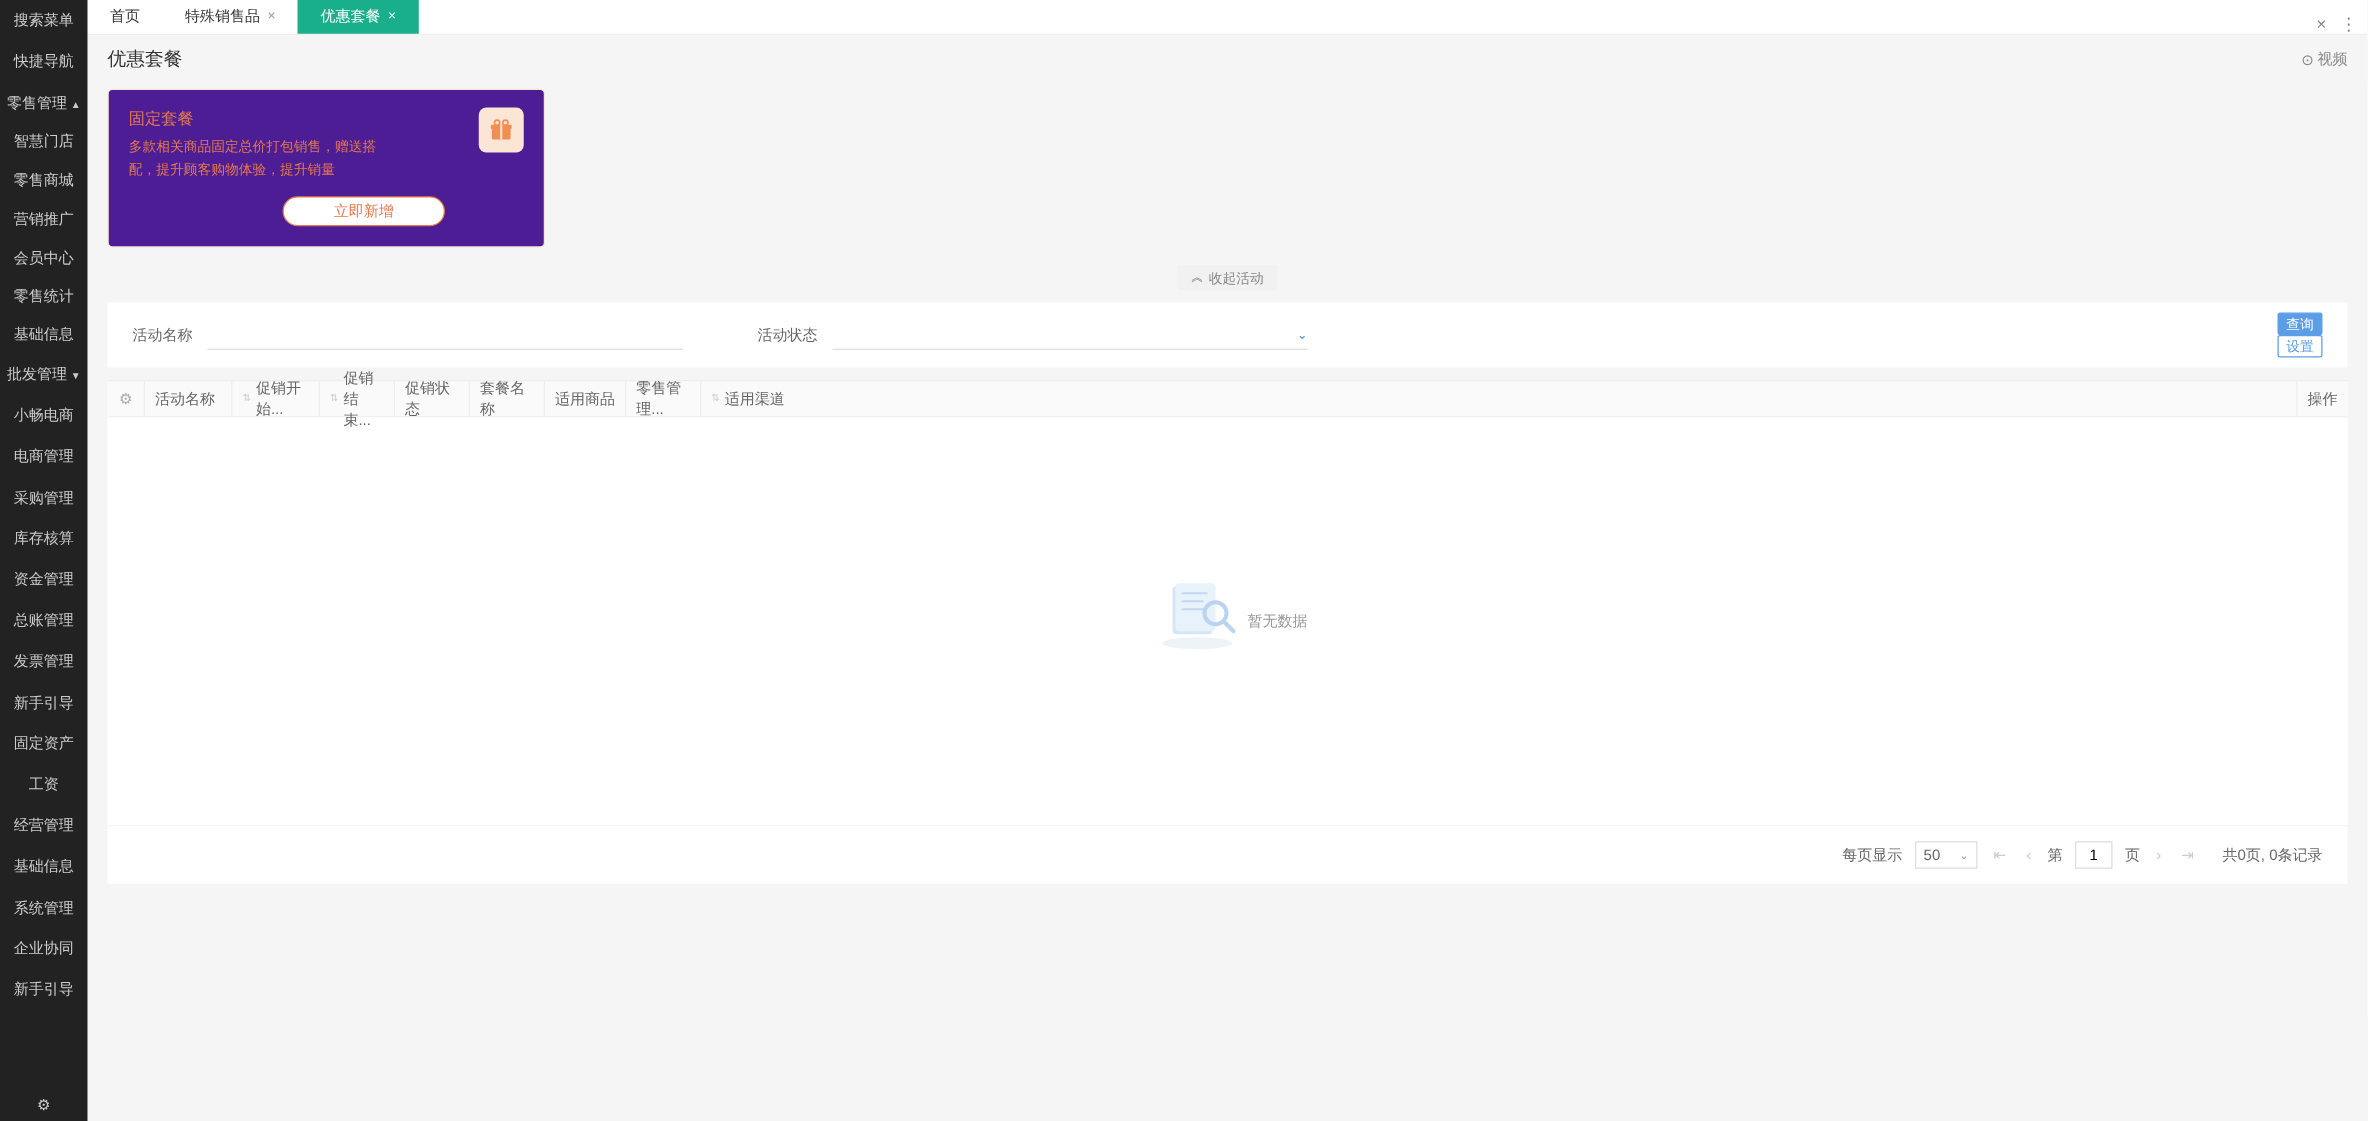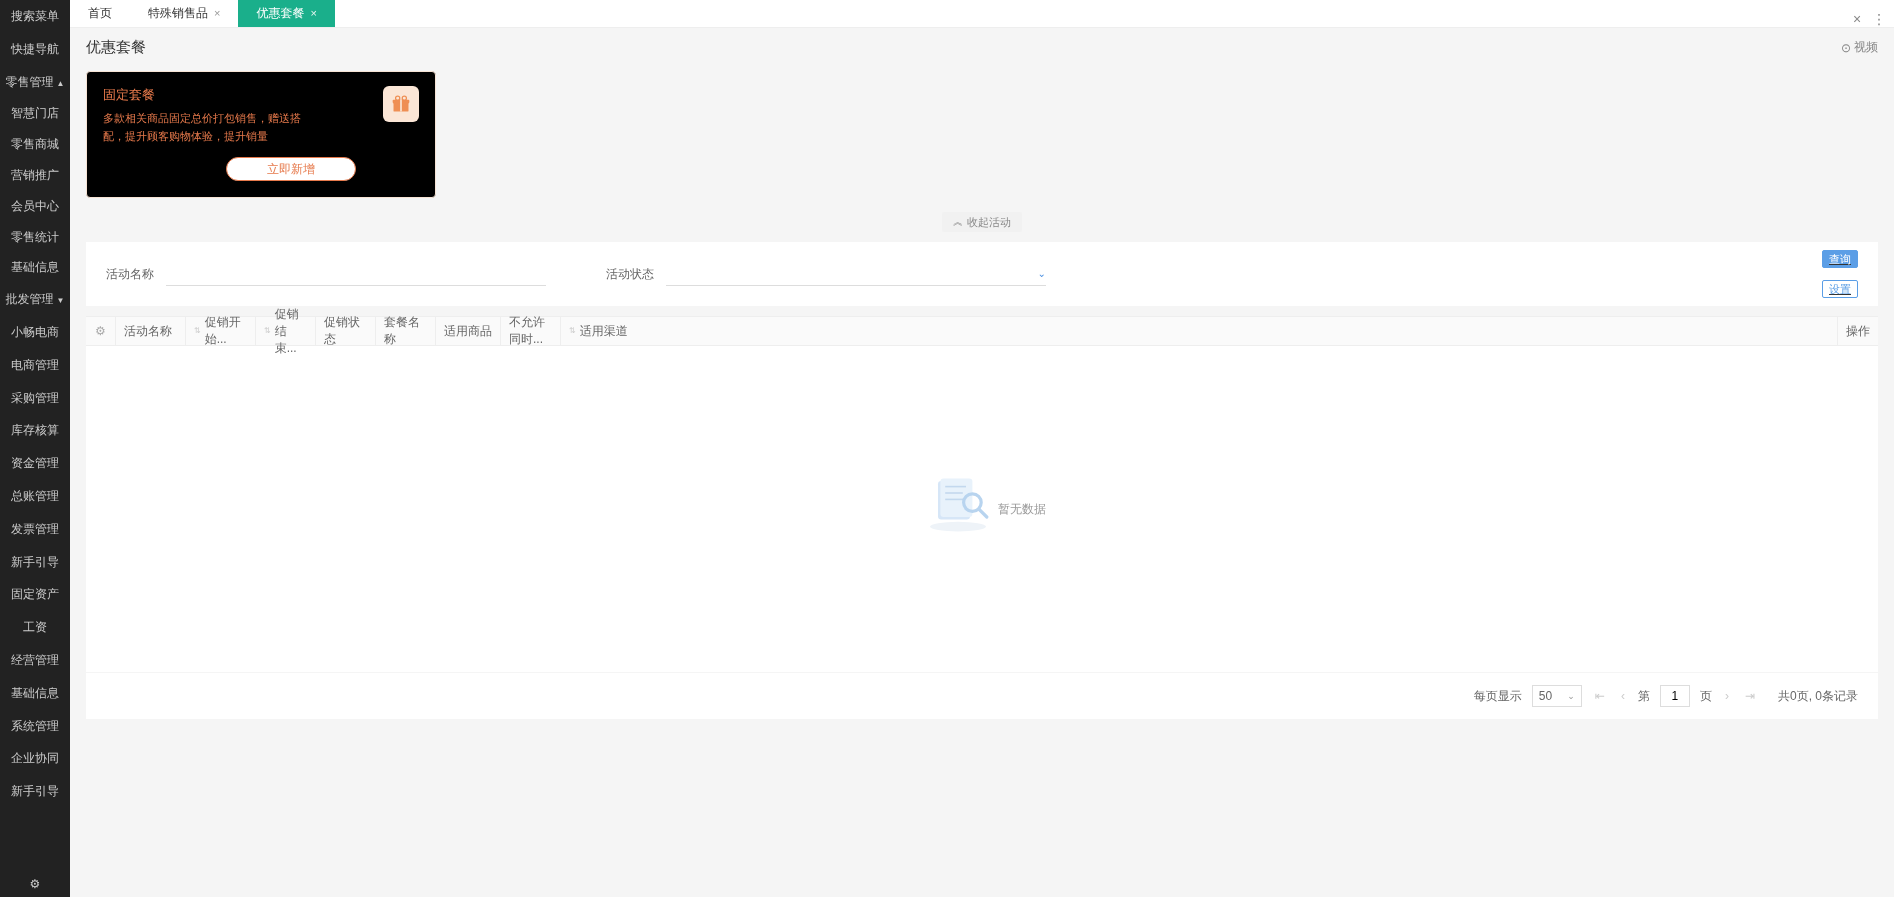--- a/index.html
+++ b/index.html
@@ -30,40 +30,40 @@
 
 .page-header { display: flex; align-items: center; padding: 10px 16px; background: #f5f5f5; }
 .page-title { font-size: 15px; color: #333; }
 .page-header-right { margin-left: auto; display: flex; align-items: center; color: #888; font-size: 12px; cursor: pointer; }
 .page-header-right .icon { margin-right: 3px; }
 
 
 .content { flex: 1; padding: 0 16px 10px 16px; overflow: auto; }
 
 
-.promo-card { width: 350px; background: #000000; border: 1px solid #f6e3d5; border-radius: 4px; padding: 14px 16px 16px 16px; margin-top: 4px; }
+.promo-card { width: 350px; background: #4c1d95; border: 1px solid #f6e3d5; border-radius: 4px; padding: 14px 16px 16px 16px; margin-top: 4px; }
 .promo-card-header { display: flex; }
 .promo-text { flex: 1; }
 .promo-title { color: #e6794b; font-size: 13px; margin-bottom: 6px; }
 .promo-desc { color: #e6794b; font-size: 11px; line-height: 1.6; max-width: 200px; }
 .promo-icon { width: 36px; height: 36px; background: #fbe6d6; border-radius: 6px; display: flex; align-items: center; justify-content: center; margin-left: 10px; }
 .promo-btn { margin-top: 12px; width: 130px; height: 24px; border: 1px solid #e6794b; border-radius: 12px; background: #fff; color: #e6794b; font-size: 12px; cursor: pointer; display: flex; align-items: center; justify-content: center; margin-left: auto; margin-right: auto; position: relative; left: 30px; }
 
 
 .collapse-bar { width: 80px; height: 20px; margin: 14px auto 10px auto; background: #f1f1f1; border-radius: 2px; display: flex; align-items: center; justify-content: center; color: #888; font-size: 11px; cursor: pointer; }
 .collapse-bar .icon { margin-right: 4px; font-size: 10px; }
 
 
 .filter-row { display: flex; align-items: center; padding: 8px 20px; background: #fff; }
 .filter-group { display: flex; align-items: center; margin-right: 60px; }
 .filter-label { color: #666; font-size: 12px; width: 60px; }
 .filter-input { width: 380px; height: 24px; border: none; border-bottom: 1px solid #ddd; outline: none; font-size: 12px; background: transparent; }
 .filter-select { width: 380px; height: 24px; border: none; border-bottom: 1px solid #ddd; display: flex; align-items: center; justify-content: flex-end; cursor: pointer; }
 .filter-select .chevron { color: #4a90e2; font-size: 10px; }
-.filter-actions { margin-left: auto; display: flex; flex-direction: column; gap: 12px; text-decoration: underline; }
+.filter-actions { margin-left: auto; display: flex; flex-direction: column; gap: 0; }
 .btn-query { background: #5b9ee6; color: #fff; border: 1px solid #5b9ee6; width: 36px; height: 18px; font-size: 11px; cursor: pointer; border-radius: 2px; }
 .btn-setting { background: #fff; color: #5b9ee6; border: 1px solid #5b9ee6; width: 36px; height: 18px; font-size: 11px; cursor: pointer; border-radius: 2px; }
 
 
 .table-wrap { background: #fff; margin-top: 10px; }
 .table-header { display: flex; background: #fafafa; border-top: 1px solid #eee; border-bottom: 1px solid #eee; height: 30px; align-items: center; }
 .th { font-size: 12px; color: #666; padding: 0 8px; border-right: 1px solid #eee; height: 100%; display: flex; align-items: center; position: relative; }
 .th .sort { color: #ccc; font-size: 8px; margin-right: 4px; line-height: 1; }
 .th-gear { width: 30px; justify-content: center; color: #aaa; }
 .th-name { width: 70px; }
@@ -215,21 +215,21 @@
           <div class="th th-status">
               <span>促销状态</span>
             </div>
           <div class="th th-pkg">
               <span>套餐名称</span>
             </div>
           <div class="th th-goods">
               <span>适用商品</span>
             </div>
           <div class="th th-not">
-              <span>不允许同时...</span>
+              <span>零售管理...</span>
             </div>
           <div class="th th-channel">
               <span class="sort">⇅</span>
               <span>适用渠道</span>
             </div>
           <div class="th th-op">
               <span>操作</span>
             </div>
         </div>
         <div class="empty">

